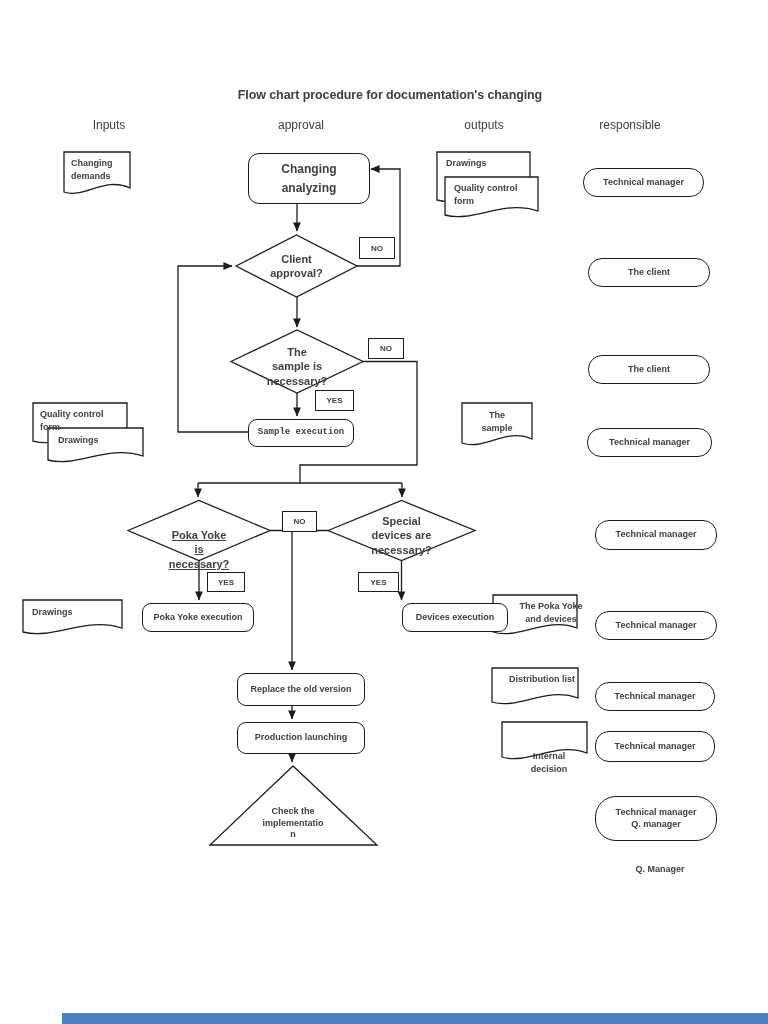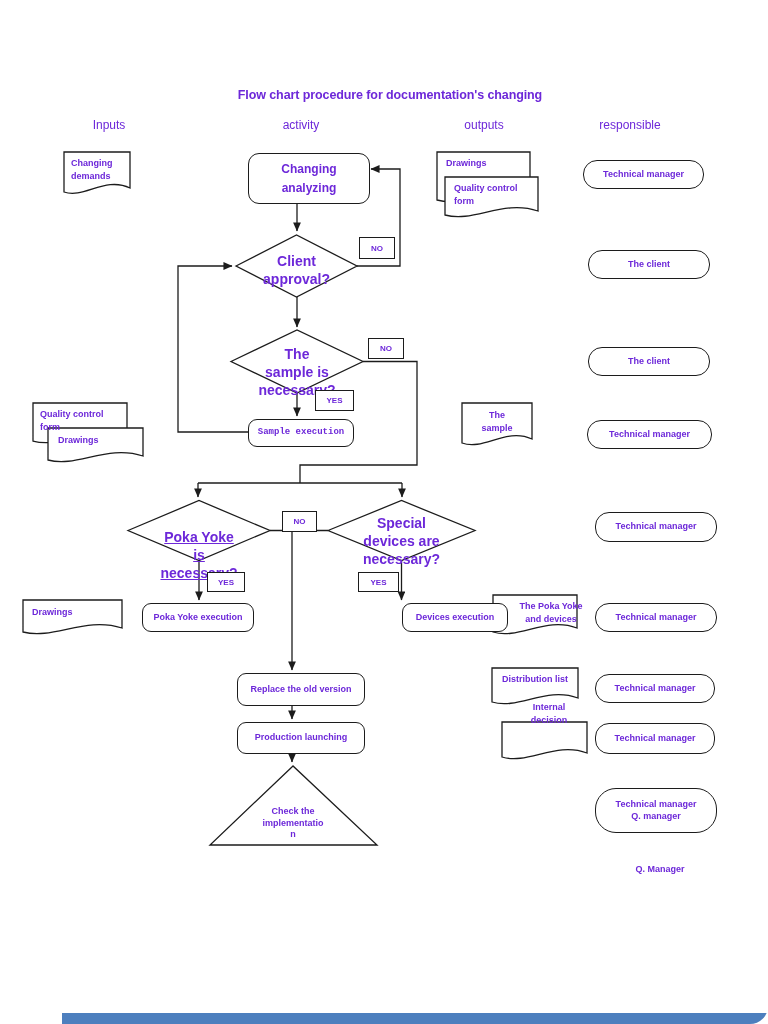--- a/index.html
+++ b/index.html
@@ -1,30 +1,30 @@
 <!DOCTYPE html>
 <html><head>
 <meta charset="utf-8">
 <style>
   html,body{margin:0;padding:0;background:#fff;}
   .canvas{position:relative;width:768px;height:1024px;background:#ffffff;overflow:hidden;
-          font-family:"Liberation Sans",sans-serif;color:#6d28d9;border-radius:18px;}
+          font-family:"Liberation Sans",sans-serif;color:#404040;}
   svg.layer{position:absolute;left:0;top:0;width:768px;height:1024px;}
   .abs{position:absolute;}
   .title{font-size:12.5px;font-weight:700;text-align:center;letter-spacing:-0.1px;}
   .hdr{font-size:12px;font-weight:400;text-align:center;}
   .node{position:absolute;display:flex;align-items:center;justify-content:center;
         background:#fff;border:1.4px solid #1c1c1c;border-radius:9px;
         font-size:9px;font-weight:700;text-align:center;white-space:pre-line;line-height:1.3;}
   .node.big{font-size:12px;border-radius:11px;line-height:1.55;}
-  .stadium{border-radius:14px;}
+  .stadium{border-radius:14px;margin-top:8px;}
   .stadium.tall{border-radius:21px;}
   .tag{position:absolute;display:flex;align-items:center;justify-content:center;
        background:#fff;border:1.3px solid #1c1c1c;font-size:8px;font-weight:700;}
-  .dlabel{position:absolute;font-size:14px;font-weight:700;text-align:center;
+  .dlabel{position:absolute;font-size:11px;font-weight:700;text-align:center;
           white-space:pre-line;line-height:1.3;}
   .doc-label{position:absolute;font-size:9px;font-weight:700;white-space:pre-line;line-height:1.45;}
   .doc-label.center{text-align:center;}
   .footnote{position:absolute;font-size:9px;font-weight:700;}
   .bottom-bar{position:absolute;left:62px;top:1013px;width:706px;height:11px;background:#4d7fbe;}
 </style>
 </head>
 <body>
 
 <div class="canvas">
@@ -72,21 +72,21 @@
       <polygon points="231,361.5 297,330 363,361.5 297,393"></polygon>
       <polygon points="128,530.5 199,500.5 270,530.5 199,560.5"></polygon>
       <polygon points="328,530.5 401.5,500.5 475,530.5 401.5,560.5"></polygon>
     </g>
 
     <polygon fill="#ffffff" points="293,766 210,845 377,845"></polygon>
   </svg>
 
   <div class="abs title" style="left:200px;top:88px;width:380px;">Flow chart procedure for documentation's changing</div>
   <div class="abs hdr" style="left:59px;top:118px;width:100px;">Inputs</div>
-  <div class="abs hdr" style="left:251px;top:118px;width:100px;">activity</div>
+  <div class="abs hdr" style="left:251px;top:118px;width:100px;">approval</div>
   <div class="abs hdr" style="left:434px;top:118px;width:100px;">outputs</div>
   <div class="abs hdr" style="left:570px;top:118px;width:120px;">responsible</div>
 
   <div class="node big" style="left:248px;top:153px;width:120px;height:49px;">Changing
 analyzing</div>
   <div class="node" style="left:248px;top:419px;width:104px;height:26px;font-family:Liberation Mono, monospace;">Sample execution</div>
   <div class="node" style="left:142px;top:603px;width:110px;height:27px;">Poka Yoke execution</div>
   <div class="node" style="left:362px;top:603px;width:104px;height:27px;margin-left:40px;">Devices execution</div>
   <div class="node" style="left:237px;top:673px;width:126px;height:31px;">Replace the old version</div>
   <div class="node" style="left:237px;top:722px;width:126px;height:30px;">Production launching</div>
@@ -121,22 +121,22 @@
   <div class="doc-label" style="left:58px;top:434px;width:80px;">Drawings</div>
   <div class="doc-label" style="left:32px;top:606px;width:80px;">Drawings</div>
 
   <div class="doc-label" style="left:446px;top:157px;width:80px;">Drawings</div>
   <div class="doc-label" style="left:454px;top:182px;width:82px;">Quality control
 form</div>
   <div class="doc-label center" style="left:462px;top:409px;width:70px;">The
 sample</div>
   <div class="doc-label center" style="left:493px;top:600px;width:84px;padding-left:16px;">The Poka Yoke
 and devices</div>
-  <div class="doc-label center" style="left:492px;top:673px;width:86px;">Distribution list</div>
-  <div class="doc-label center" style="left:502px;top:701px;width:94px;">Internal
+  <div class="doc-label center" style="left:492px;top:673px;width:86px;padding-left:7px;">Distribution list</div>
+  <div class="doc-label center" style="left:502px;top:750px;width:94px;">Internal
 decision</div>
 
   <div class="node stadium" style="left:583px;top:160px;width:119px;height:27px;">Technical manager</div>
   <div class="node stadium" style="left:588px;top:250px;width:120px;height:27px;">The client</div>
   <div class="node stadium" style="left:588px;top:347px;width:120px;height:27px;">The client</div>
   <div class="node stadium" style="left:587px;top:420px;width:123px;height:27px;">Technical manager</div>
   <div class="node stadium" style="left:595px;top:512px;width:120px;height:28px;">Technical manager</div>
   <div class="node stadium" style="left:595px;top:603px;width:120px;height:27px;">Technical manager</div>
   <div class="node stadium" style="left:595px;top:674px;width:118px;height:27px;">Technical manager</div>
   <div class="node stadium" style="left:595px;top:723px;width:118px;height:29px;">Technical manager</div>

